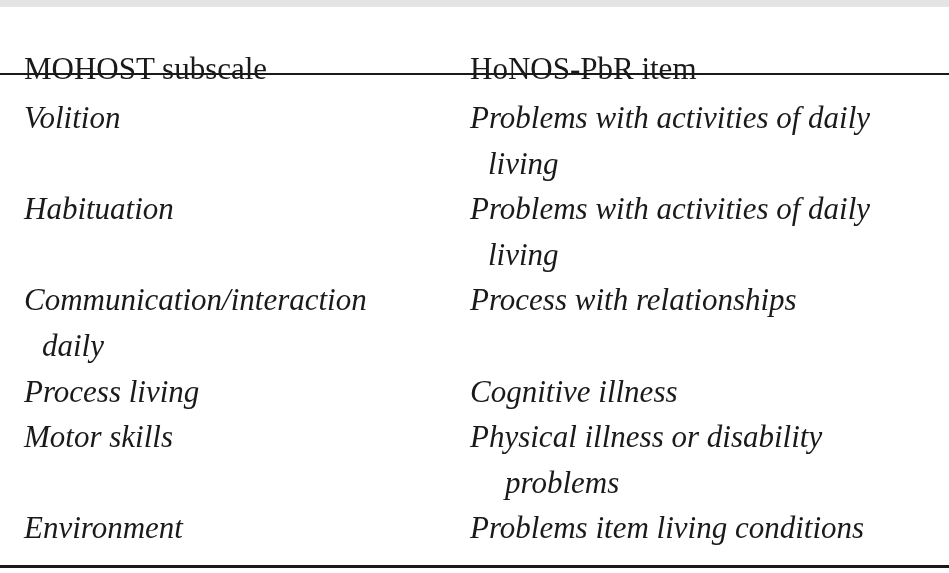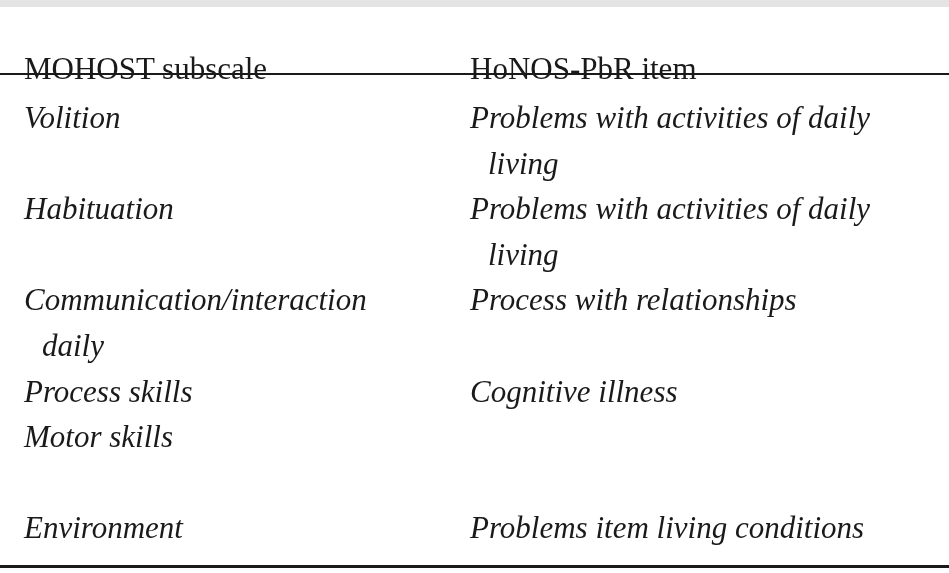--- a/index.html
+++ b/index.html
@@ -58,32 +58,34 @@
     <span class="l1">Communication/interaction</span>
     <span class="l2 indent1">daily</span>
   </div>
   <div class="cell col2">
       <span class="l1">Process with relationships</span>
     </div>
 </div>
 
 <div class="row" style="top:369px;">
   <div class="cell col1">
-      <span class="l1">Process skills</span>
+      <span class="l1">Process living</span>
     </div>
   <div class="cell col2">
       <span class="l1">Cognitive illness</span>
     </div>
 </div>
 
 <div class="row" style="top:414px;">
   <div class="cell col1">
       <span class="l1">Motor skills</span>
     </div>
   <div class="cell col2">
+    <span class="l1">Physical illness or disability</span>
+    <span class="l2 indent2">problems</span>
   </div>
 </div>
 
 <div class="row" style="top:505px;">
   <div class="cell col1">
       <span class="l1">Environment</span>
     </div>
   <div class="cell col2">
       <span class="l1">Problems item living conditions</span>
     </div>

